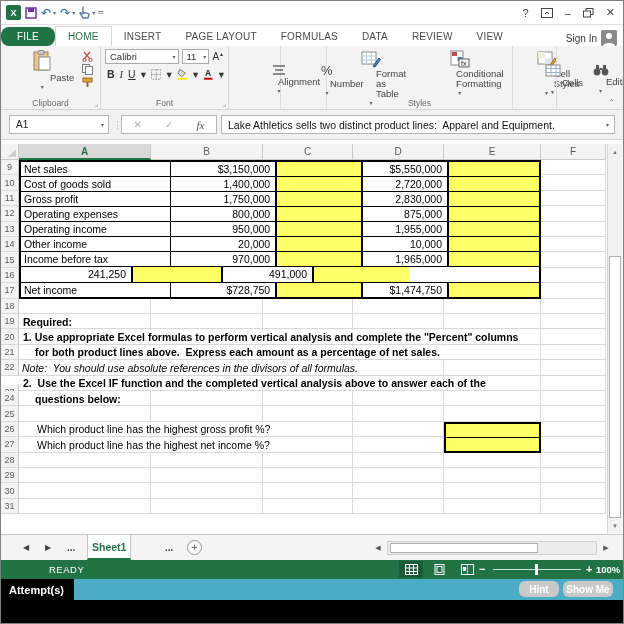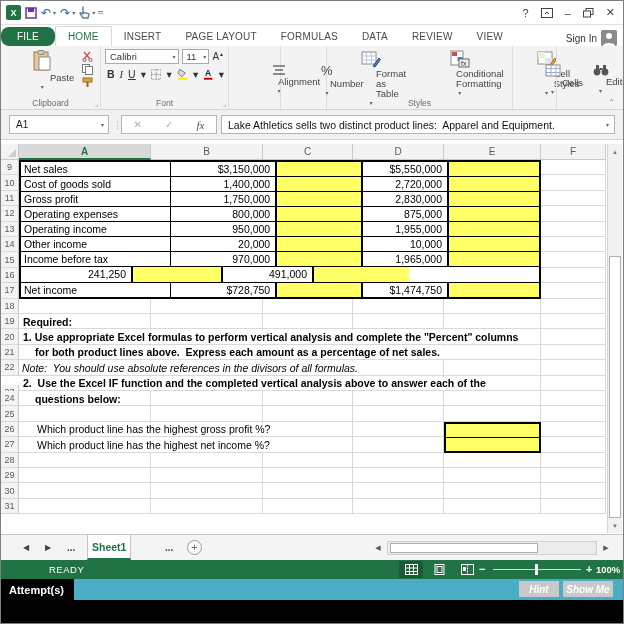--- a/index.html
+++ b/index.html
@@ -104,21 +104,21 @@
   .viewbtn.active { background:#185c37; }
   .zoom-minus { position:absolute; left:478px; top:3px; font-size:11px; font-weight:bold; }
   .zoom-track { position:absolute; left:492px; top:9px; width:88px; height:1px; background:#cfe3d6; }
   .zoom-thumb { position:absolute; left:534px; top:4px; width:3px; height:11px; background:#fff; }
   .zoom-plus { position:absolute; left:585px; top:3px; font-size:11px; font-weight:bold; }
   .zoom-pct { position:absolute; left:595px; top:4px; font-size:9.5px; font-weight:bold; }
 
   
   .attemptbar { position:absolute; left:0; top:578px; width:100%; height:21px; background:#4BACC6; }
   .attempt-label { position:absolute; left:0; top:0; height:100%; background:#000; color:#fff; font-size:11px; font-weight:bold; display:flex; align-items:center; padding:0 10px 0 8px; }
-  .abtn { position:absolute; top:2px; height:16px; background:#c9c9c9; color:#fff; font-size:10px; font-weight:bold; display:flex; align-items:center; justify-content:center; border-radius:0;font-style:italic; }
+  .abtn { position:absolute; top:2px; height:16px; background:#c9c9c9; color:#fff; font-size:10px; font-weight:bold; display:flex; align-items:center; justify-content:center; border-radius:6px; }
   .hintbtn { left:518px; width:40px; }
   .showbtn { left:562px; width:50px; }
   .blackbar { position:absolute; left:0; top:599px; width:100%; height:25px; background:#000; }
 
   svg { display:block; }
 </style>
 </head>
 <body>
 
 <div id="win">

